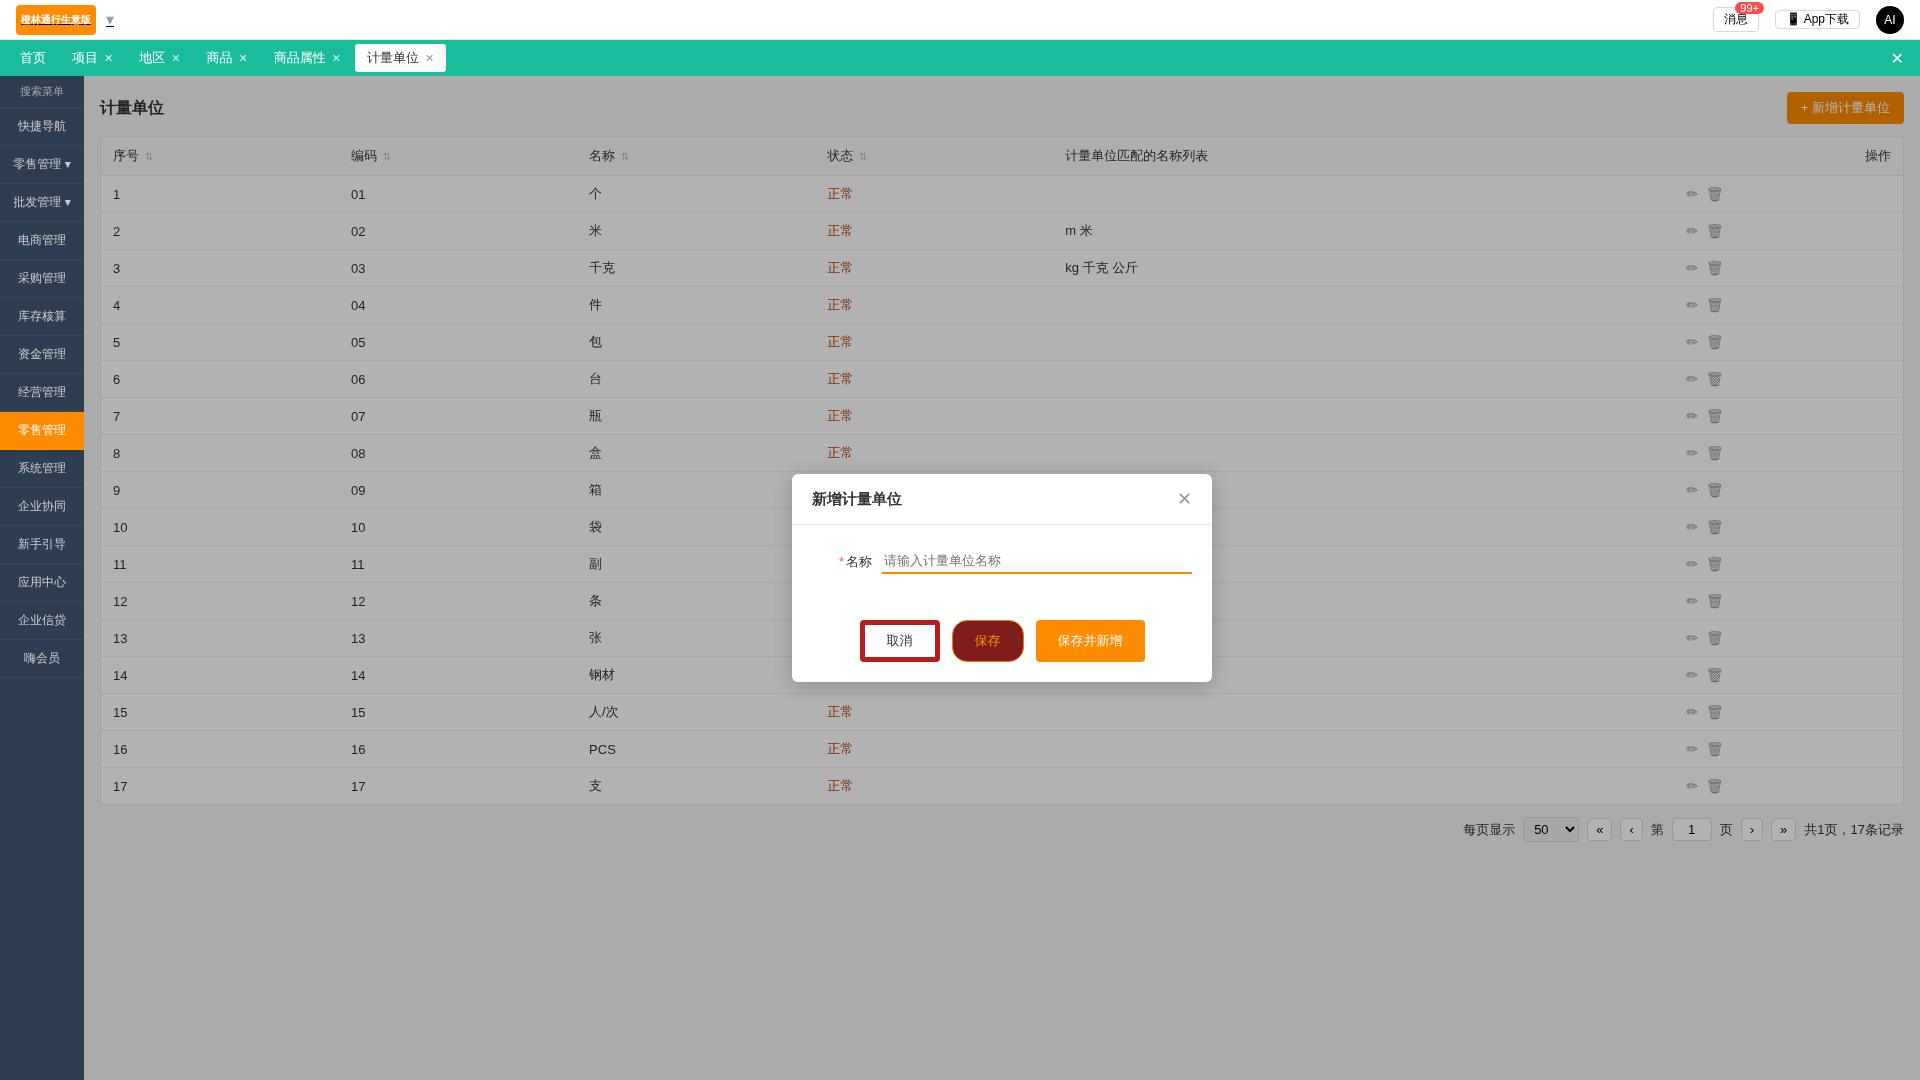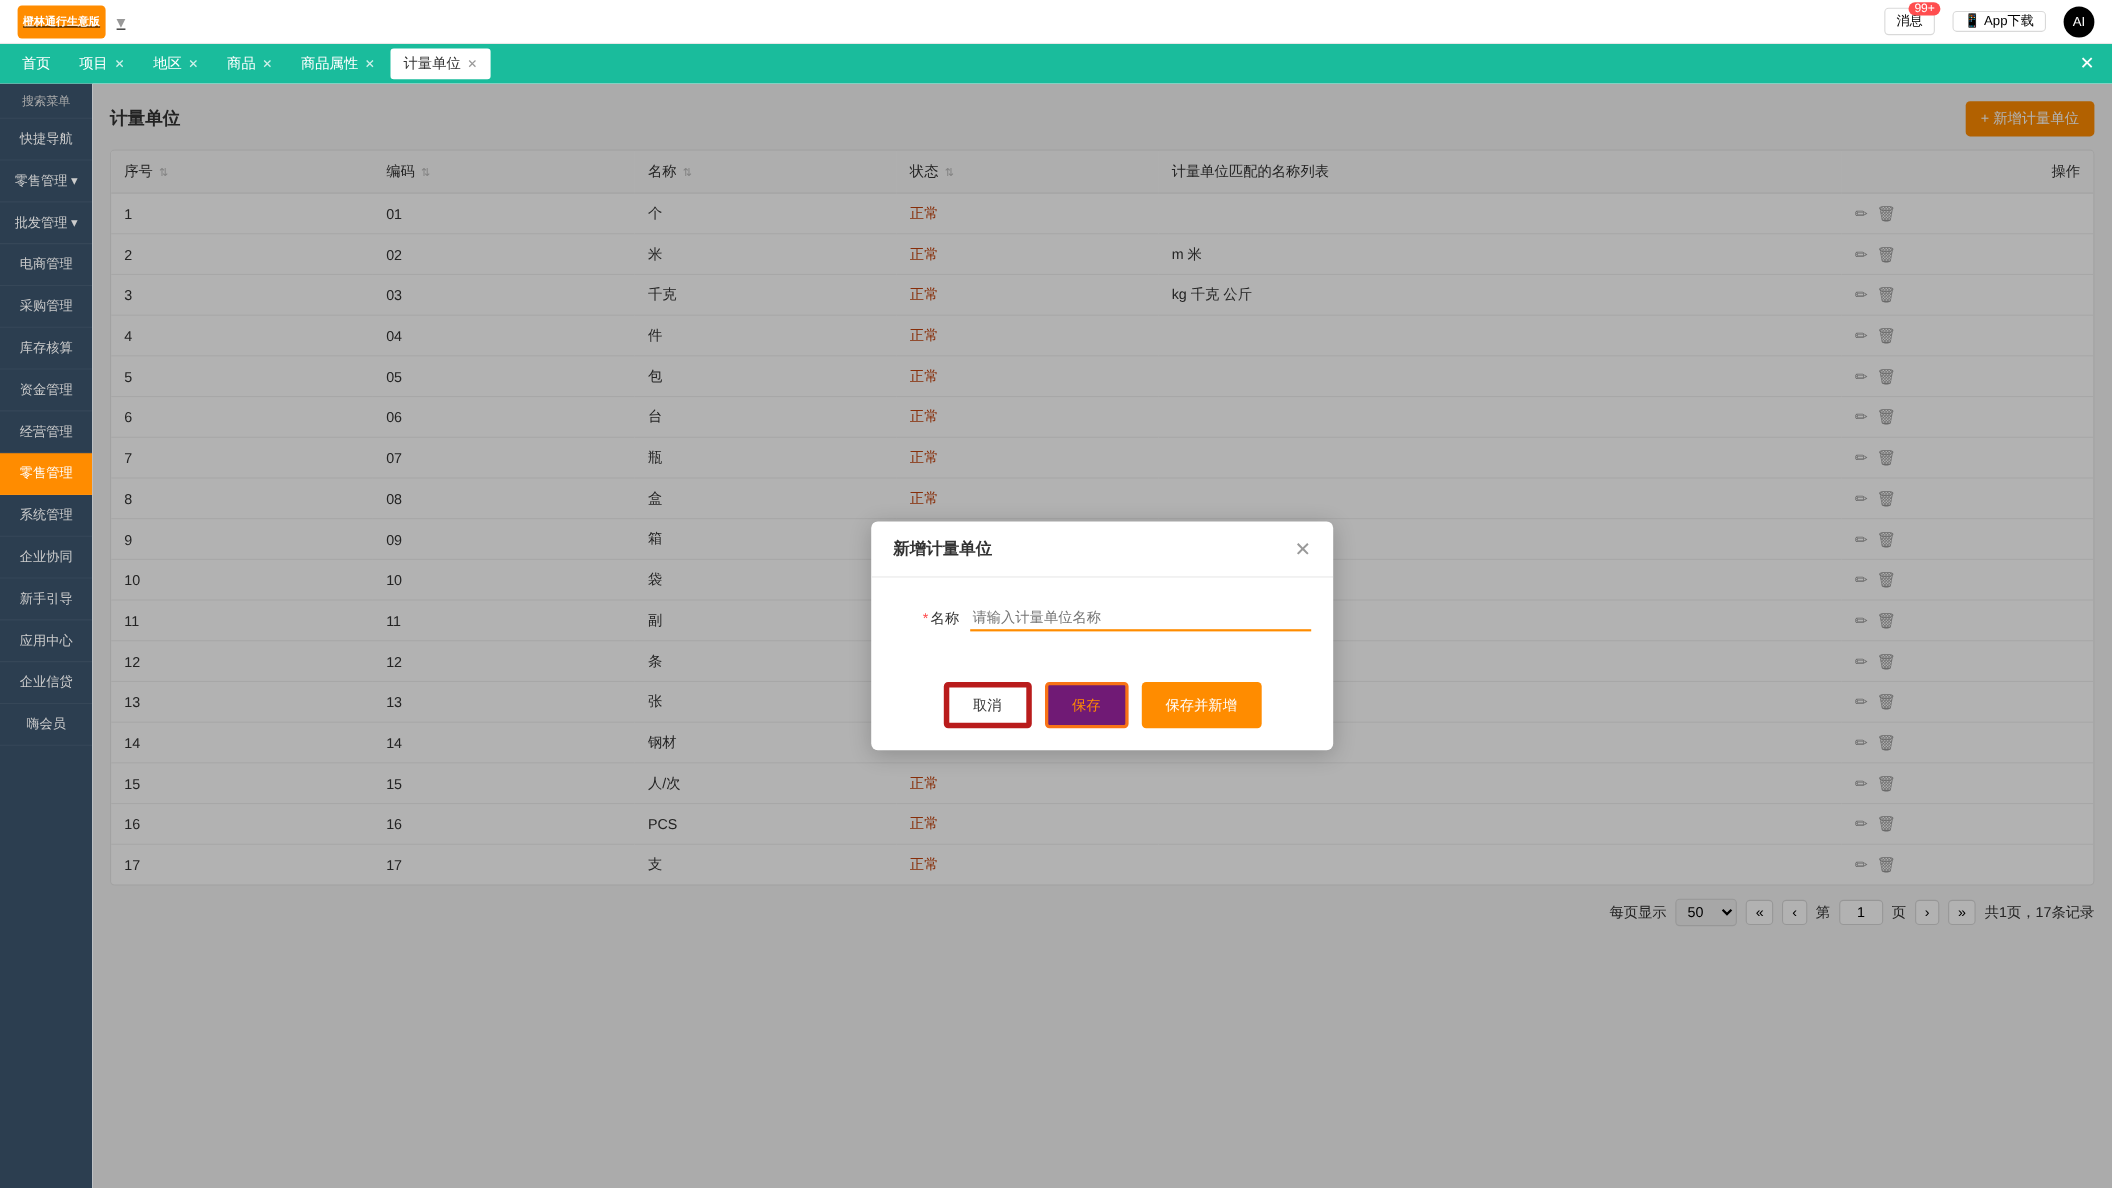--- a/index.html
+++ b/index.html
@@ -221,24 +221,24 @@
     .btn-cancel {
       border: 5px solid #b91c1c;
       background: #fff;
       color: #333;
       border-radius: 4px;
       padding: 7px 22px;
       font-size: 13px;
       cursor: pointer;
     }
     .btn-save {
-      border: 3px solid #f97316;
-      background: #701a75;
+      border: 1px solid #f97316;
+      background: #7f1d1d;
       color: #ff8c00;
-      border-radius: 4px;
+      border-radius: 15px;
       padding: 7px 22px;
       font-size: 13px;
       cursor: pointer;
     }
     .btn-save-new {
       background: #ff8c00;
       color: #fff;
       border: none;
       border-radius: 4px;
       padding: 7px 22px;

